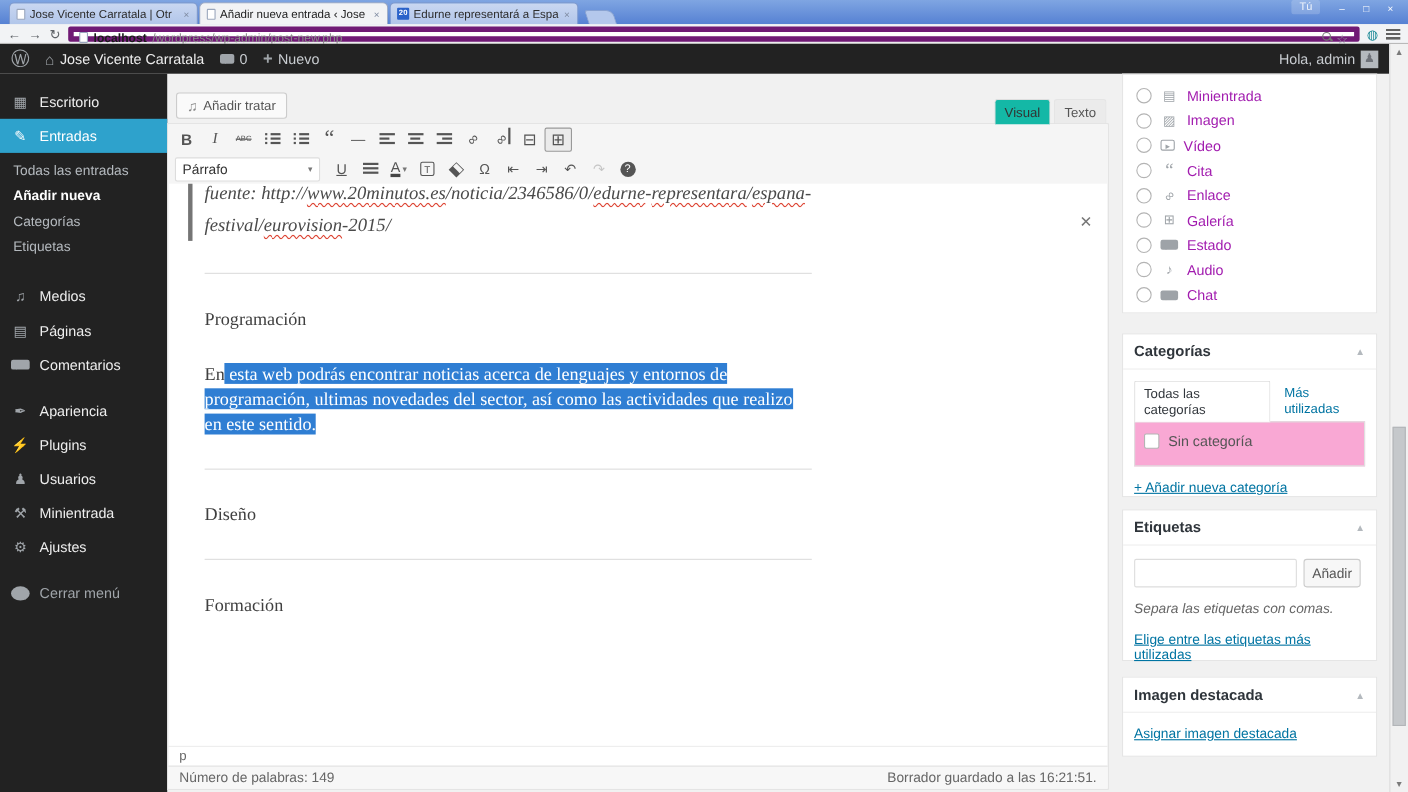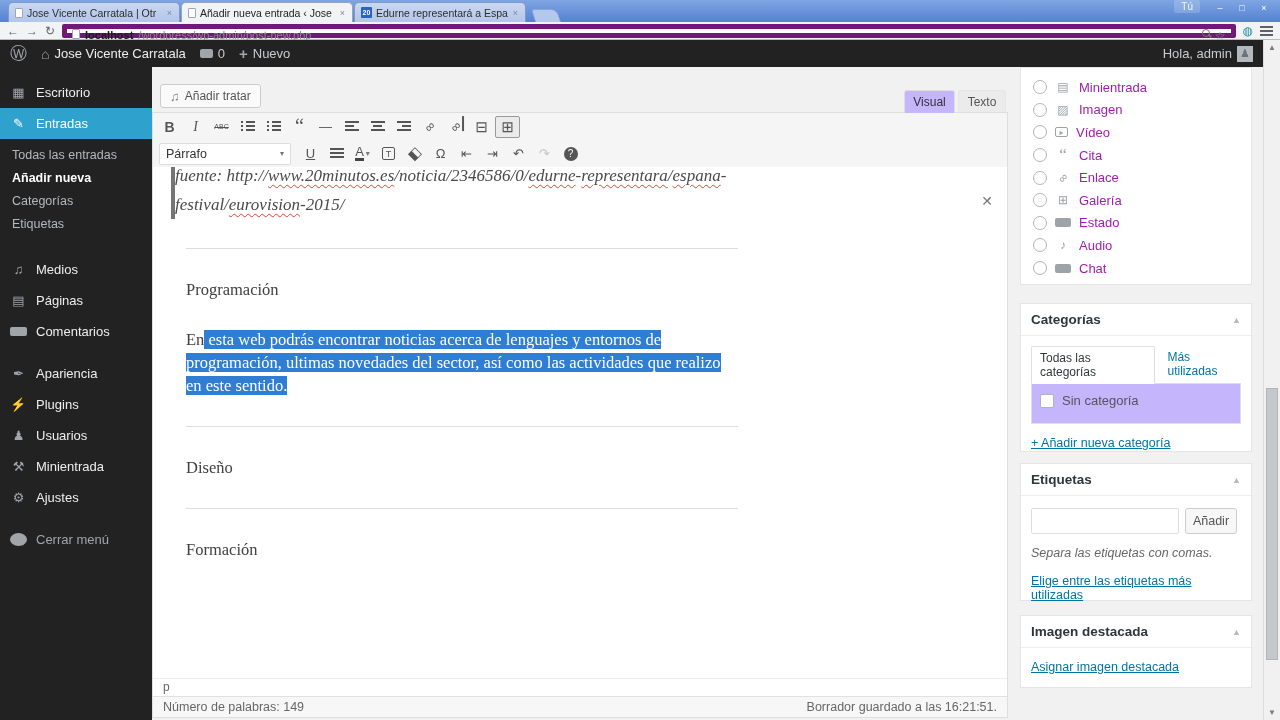--- a/index.html
+++ b/index.html
@@ -73,21 +73,21 @@
   .circ-ic{width:13px;height:13px;border-radius:50%;background:#a0a5aa;color:#222;font-size:7px;
     text-align:center;line-height:13px;display:inline-block}
 
   
   #main{position:absolute;left:152px;top:27px;width:856px;bottom:0}
   #media-btn{position:absolute;left:8px;top:17px;height:24px;display:flex;align-items:center;gap:5px;
     background:#fafafa;border:1px solid #ccc;border-radius:3px;padding:0 9px;font-size:12px;color:#555}
   #media-btn .ticon{color:#888;font-size:13px}
   .vt-tab{position:absolute;top:23px;height:23px;font-size:12px;color:#555;display:flex;
     align-items:center;justify-content:center;border:1px solid #e5e5e5;border-bottom:none;border-radius:3px 3px 0 0}
-  #tab-visual{left:752px;width:51px;background:#c4b5fd;color:#333;z-index:2;border-color:#dedede}
+  #tab-visual{left:752px;width:51px;background:#14b8a6;color:#333;z-index:2;border-color:#dedede}
   #tab-texto{left:806px;width:48px;background:#ebebeb}
 
   #editorbox{position:absolute;left:0;top:45px;width:856px;height:606px;background:#fff;
     border:1px solid #dedede;display:flex;flex-direction:column}
   .tbrow{height:27px;background:#f5f5f5;display:flex;align-items:center;padding:0 4px;gap:1px;flex:none}
   .tbtn{height:22px;min-width:25px;border:1px solid transparent;background:none;display:inline-flex;
     align-items:center;justify-content:center;color:#555;font-size:13px;border-radius:2px;position:relative}
   .tbtn.pressed{background:#ebebeb;border-color:#999}
   .tb-b{font-weight:bold;font-size:14px}
   .tb-i{font-family:"Liberation Serif",serif;font-style:italic;font-size:14px}
@@ -118,21 +118,21 @@
     linear-gradient(#555,#555),linear-gradient(#555,#555),linear-gradient(#555,#555),linear-gradient(#555,#555);
     background-size:2px 2px,9px 2px,2px 2px,9px 2px,2px 2px,9px 2px;
     background-position:0 0,5px 0,0 4px,5px 4px,0 8px,5px 8px}
   .pselect{width:132px;height:22px;background:#fff;border:1px solid #ddd;border-radius:2px;
     display:flex;align-items:center;font-size:12.5px;color:#333;padding:0 6px;margin:0 6px 0 2px}
   .pselect .lbl{flex:1}
   #dfw{position:absolute;right:14px;top:80px;color:#777;font-size:14px}
 
   #content{flex:1;overflow:hidden;padding-left:33px;font-family:"Liberation Serif",serif;
     color:#404040;font-size:16.5px}
-  #content blockquote{border-left:4px solid #757575;margin:-6px 0 0 -15px;padding-left:0;
+  #content blockquote{border-left:4px solid #757575;margin:-6px 0 0 -15px;padding-left:11px;
     font-style:italic;font-size:17px;line-height:29px;color:#4a4a4a;width:567px}
   #content p{margin:27px 0;line-height:23px;width:552px}
   #content hr{border:none;border-top:1px solid #ddd;width:552px;margin:29px 0}
   .sel{background:#2f7ed3;color:#fff}
   .miss{text-decoration:underline;text-decoration-style:wavy;text-decoration-color:#dd4433;
     text-decoration-thickness:1px;text-underline-offset:3px}
 
   #pathbar{height:18px;border-top:1px solid #ededed;font-size:12px;color:#666;padding:1px 10px;flex:none}
   #statusbar{height:21px;background:#f7f7f7;border-top:1px solid #e1e1e1;display:flex;
     justify-content:space-between;align-items:center;padding:0 10px;font-size:12.5px;color:#666;flex:none}
@@ -151,21 +151,21 @@
   .boxed-ic{border:1px solid #9ea3a8;font-size:8px;width:13px;height:10px;display:inline-flex;
     align-items:center;justify-content:center;border-radius:2px;color:#9ea3a8}
   .serifq{font-family:"Liberation Serif",serif;font-size:17px;line-height:8px}
   .bubble.gray{background:#9ea3a8}.bubble.gray::after{border-top-color:#9ea3a8}
 
   #cat-box{margin-top:18px;height:149px}
   .cat-tabs{margin:10px 10px 0;display:flex;align-items:flex-end;gap:12px;font-size:12px;position:relative;z-index:1}
   .cat-tab-active{background:#fff;border:1px solid #dfdfdf;border-bottom:1px solid #fff;
     padding:4px 8px;color:#32373c;margin-bottom:-1px;border-radius:2px 2px 0 0}
   .cat-tab-link{color:#0074a2;padding-bottom:5px}
-  .cat-list{border:1px solid #dfdfdf;background:#c4b5fd;margin:0 10px;height:41px;padding:9px 8px}
+  .cat-list{border:1px solid #dfdfdf;background:#f9a8d4;margin:0 10px;height:41px;padding:9px 8px}
   .checkrow{display:flex;align-items:center;gap:8px;font-size:13px;color:#555}
   .checkbox{width:14px;height:14px;border:1px solid #b4b4b4;border-radius:2px;background:#fff;flex:none}
   .pb-link{color:#0074a2;font-size:12.5px;text-decoration:underline}
   #cat-box .pb-link{display:inline-block;margin:12px 10px}
 
   #tag-box{margin-top:11px;height:138px}
   .tag-row{display:flex;gap:6px;margin:12px 10px 0}
   #tag-input{width:148px;height:26px;border:1px solid #ddd;border-radius:2px;background:#fff;padding:0 6px;font-size:12.5px}
   #tag-add{width:52px;height:26px;background:#f7f7f7;border:1px solid #ccc;border-radius:3px;color:#555;font-size:12.5px}
   .tag-hint{font-style:italic;color:#666;font-size:12.5px;margin:12px 10px 0}

